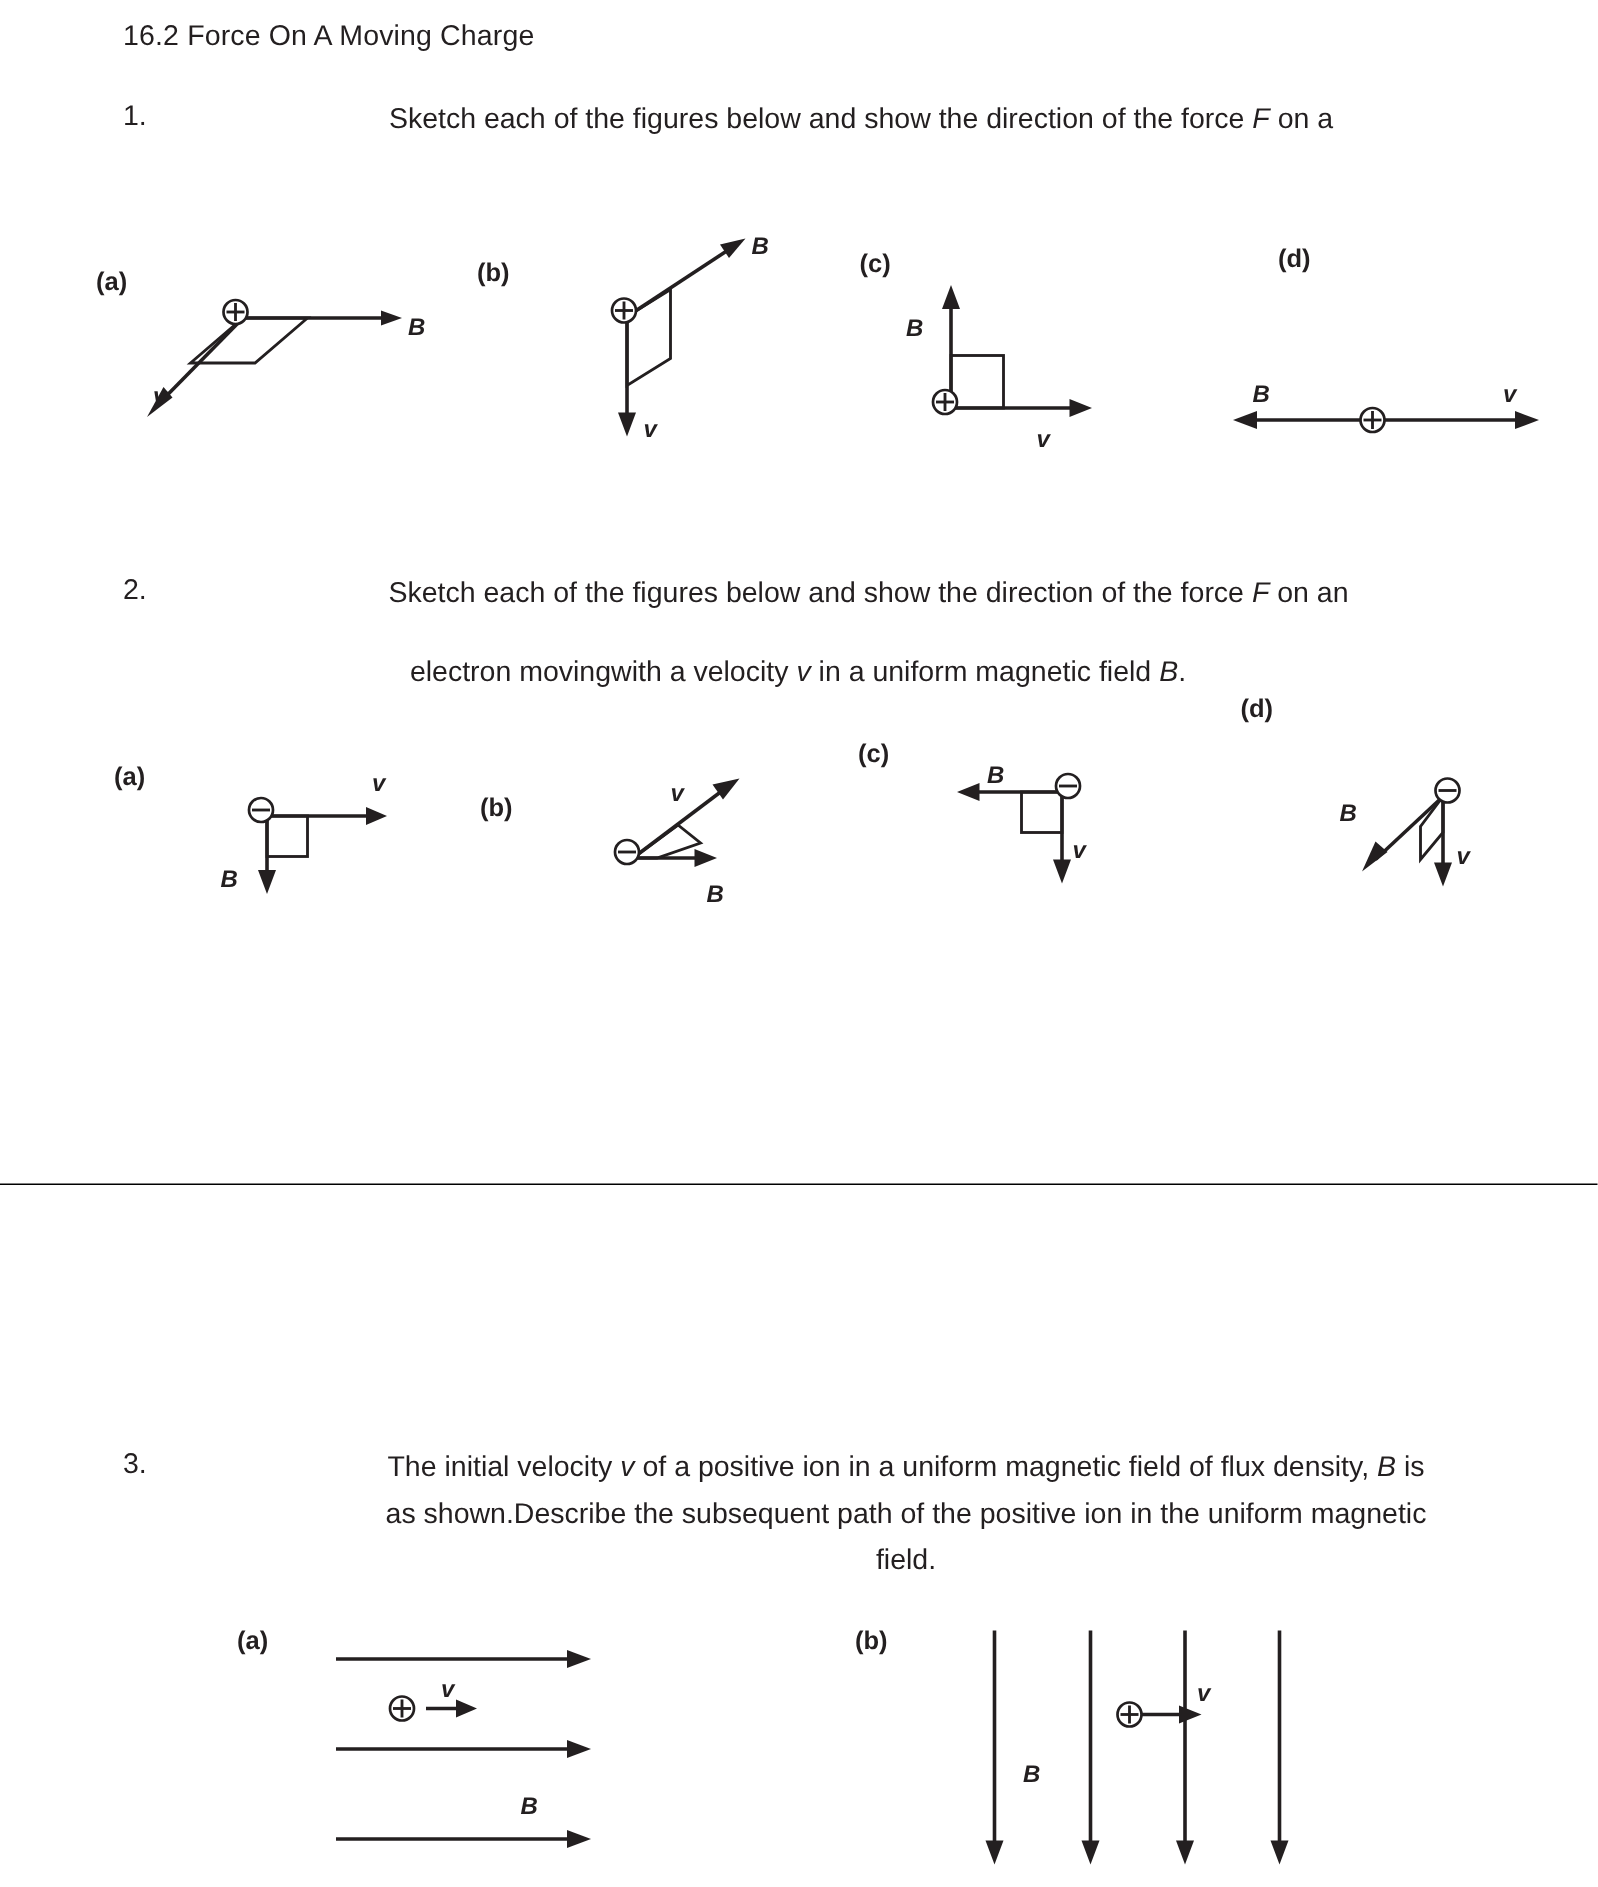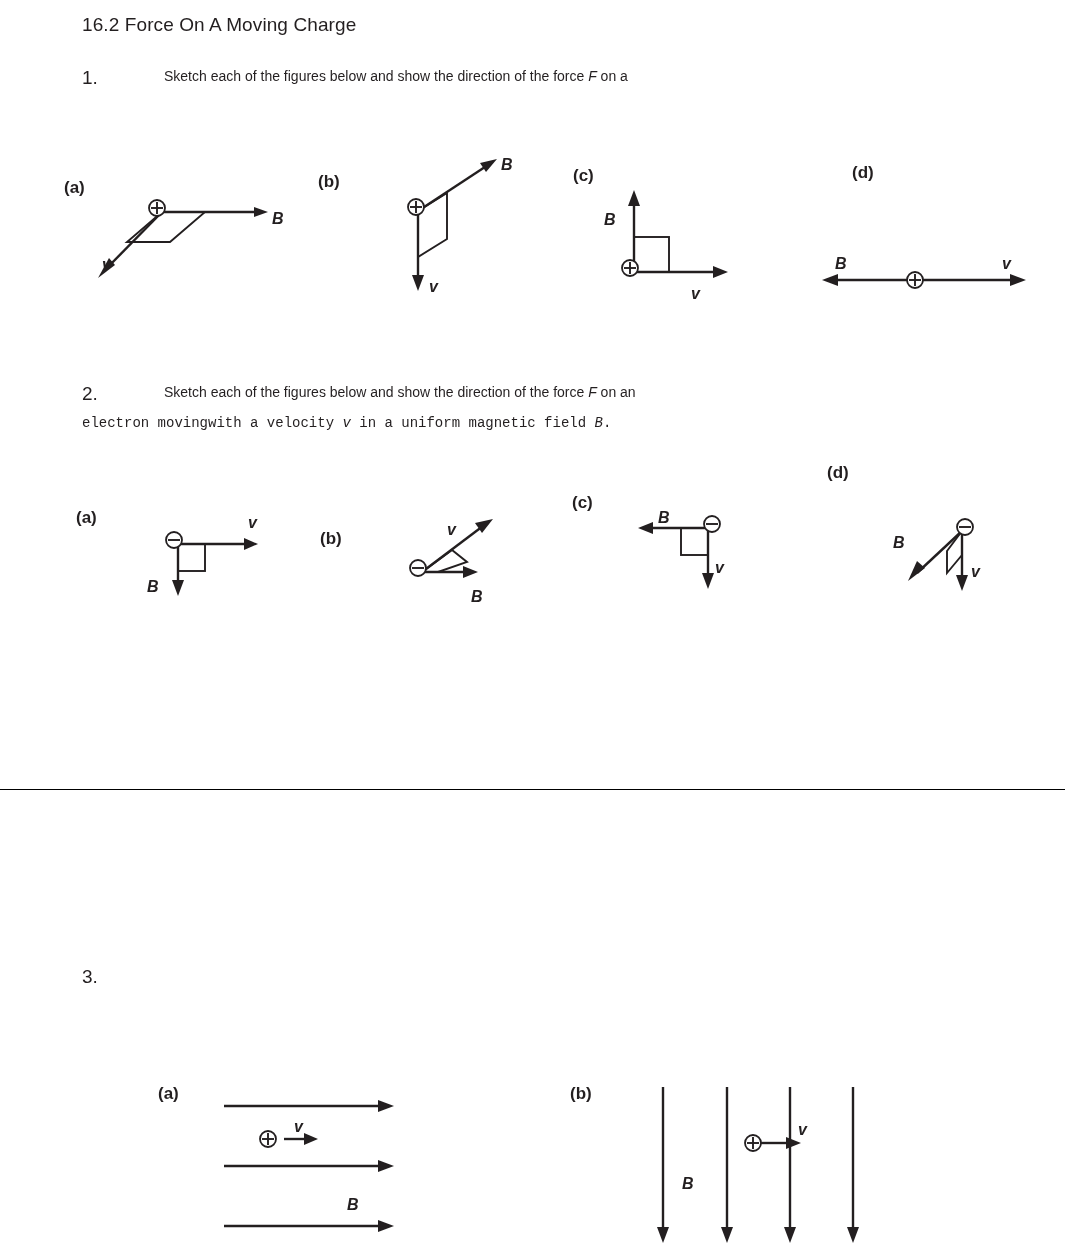--- a/index.html
+++ b/index.html
@@ -27,22 +27,23 @@
     top: 14px;
     font-size: 19px;
     letter-spacing: 0.1px;
     text-align: right;
   }
 
   .qnum {
     font-size: 19px;
   }
   .qbody {
-    font-size: 14px;
+    font-size: 19px;
     line-height: 1.42;
+    text-align: center;
   }
 
   .lbl {
     font-size: 17px;
     font-weight: bold;
   }
   .vecl {
     font-size: 16px;
     font-weight: bold;
     font-style: italic;
@@ -145,21 +146,21 @@
       <circle class="chg" cx="95" cy="20" r="8"></circle>
       <line class="stk-thin" x1="89" y1="20" x2="101" y2="20"></line>
       <line class="stk-thin" x1="95" y1="14" x2="95" y2="26"></line>
     </svg>
   </div>
   <div class="abs vecl" style="left:835px; top:255px;">B</div>
   <div class="abs vecl" style="left:1002px; top:255px;">v</div>
 
   <div class="abs qnum" style="left:82px; top:383px;">2.</div>
   <div class="abs qbody" style="left:164px; top:383px; width:830px;">Sketch each of the figures below and show the direction of the force <i>F</i> on an</div>
-  <div class="abs qbody" style="left:82px; top:414px; width:900px;font-family:Liberation Mono, monospace;">electron movingwith a velocity <i>v</i> in a uniform magnetic field <i>B</i>.</div>
+  <div class="abs qbody" style="left:82px; top:436px; width:900px;">electron movingwith a velocity <i>v</i> in a uniform magnetic field <i>B</i>.</div>
 
   <div class="abs lbl" style="left:76px; top:508px;">(a)</div>
   <div class="abs" style="left:160px; top:520px;">
     <svg width="130" height="100" viewBox="0 0 130 100">
 
       <line class="stk" x1="18" y1="24" x2="88" y2="24"></line>
       <polygon points="98,24 84,18 84,30" fill="#231f20"></polygon>
 
       <line class="stk" x1="18" y1="24" x2="18" y2="65"></line>
       <polygon points="18,76 12,60 24,60" fill="#231f20"></polygon>
@@ -226,20 +227,25 @@
       <circle class="chg" cx="70" cy="12" r="8"></circle>
       <line class="stk-thin" x1="64" y1="12" x2="76" y2="12"></line>
     </svg>
   </div>
   <div class="abs vecl" style="left:893px; top:534px;">B</div>
   <div class="abs vecl" style="left:971px; top:563px;">v</div>
 
   <div class="hr"></div>
 
   <div class="abs qnum" style="left:82px; top:966px;">3.</div>
+  <div class="abs qbody" style="left:164px; top:966px; width:880px;">
+    <div>The initial velocity <i>v</i> of a positive ion in a uniform magnetic field of flux density, <i>B</i> is</div>
+    <div style="margin-top:4px;">as shown.Describe the subsequent path of the positive ion in the uniform magnetic</div>
+    <div style="margin-top:4px;">field.</div>
+  </div>
 
   <div class="abs lbl" style="left:158px; top:1084px;">(a)</div>
   <div class="abs" style="left:222px; top:1090px;">
     <svg width="190" height="145" viewBox="0 0 190 145">
 
       <line class="stk" x1="2" y1="16" x2="160" y2="16"></line>
       <polygon points="172,16 156,10 156,22" fill="#231f20"></polygon>
 
       <line class="stk" x1="2" y1="76" x2="160" y2="76"></line>
       <polygon points="172,76 156,70 156,82" fill="#231f20"></polygon>

